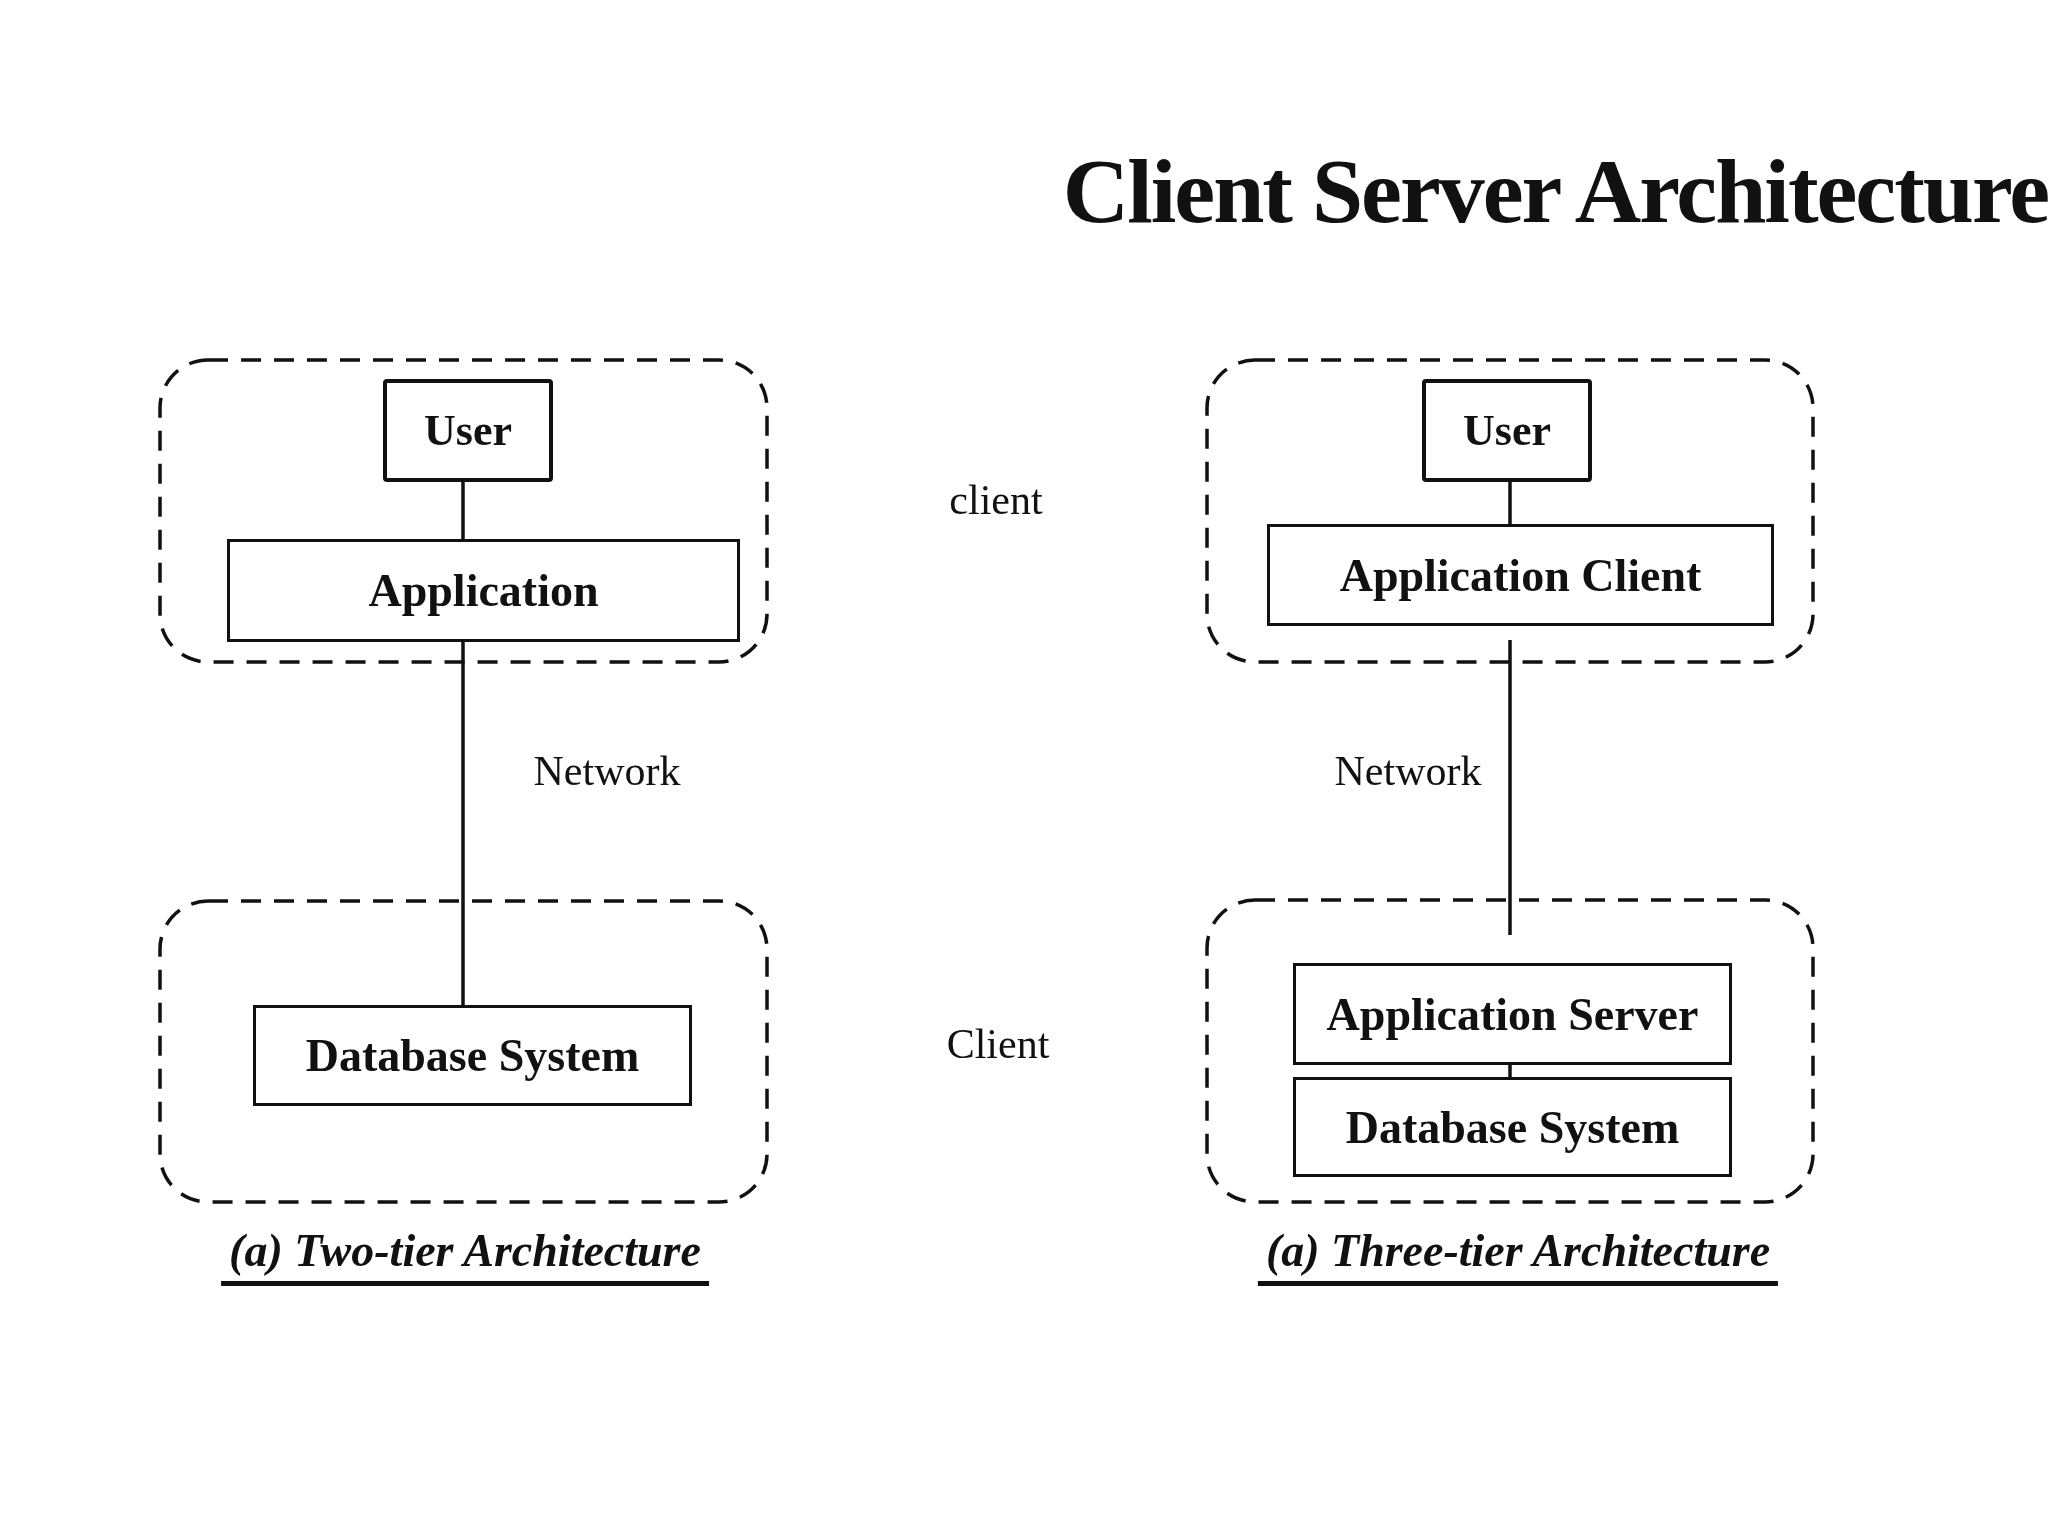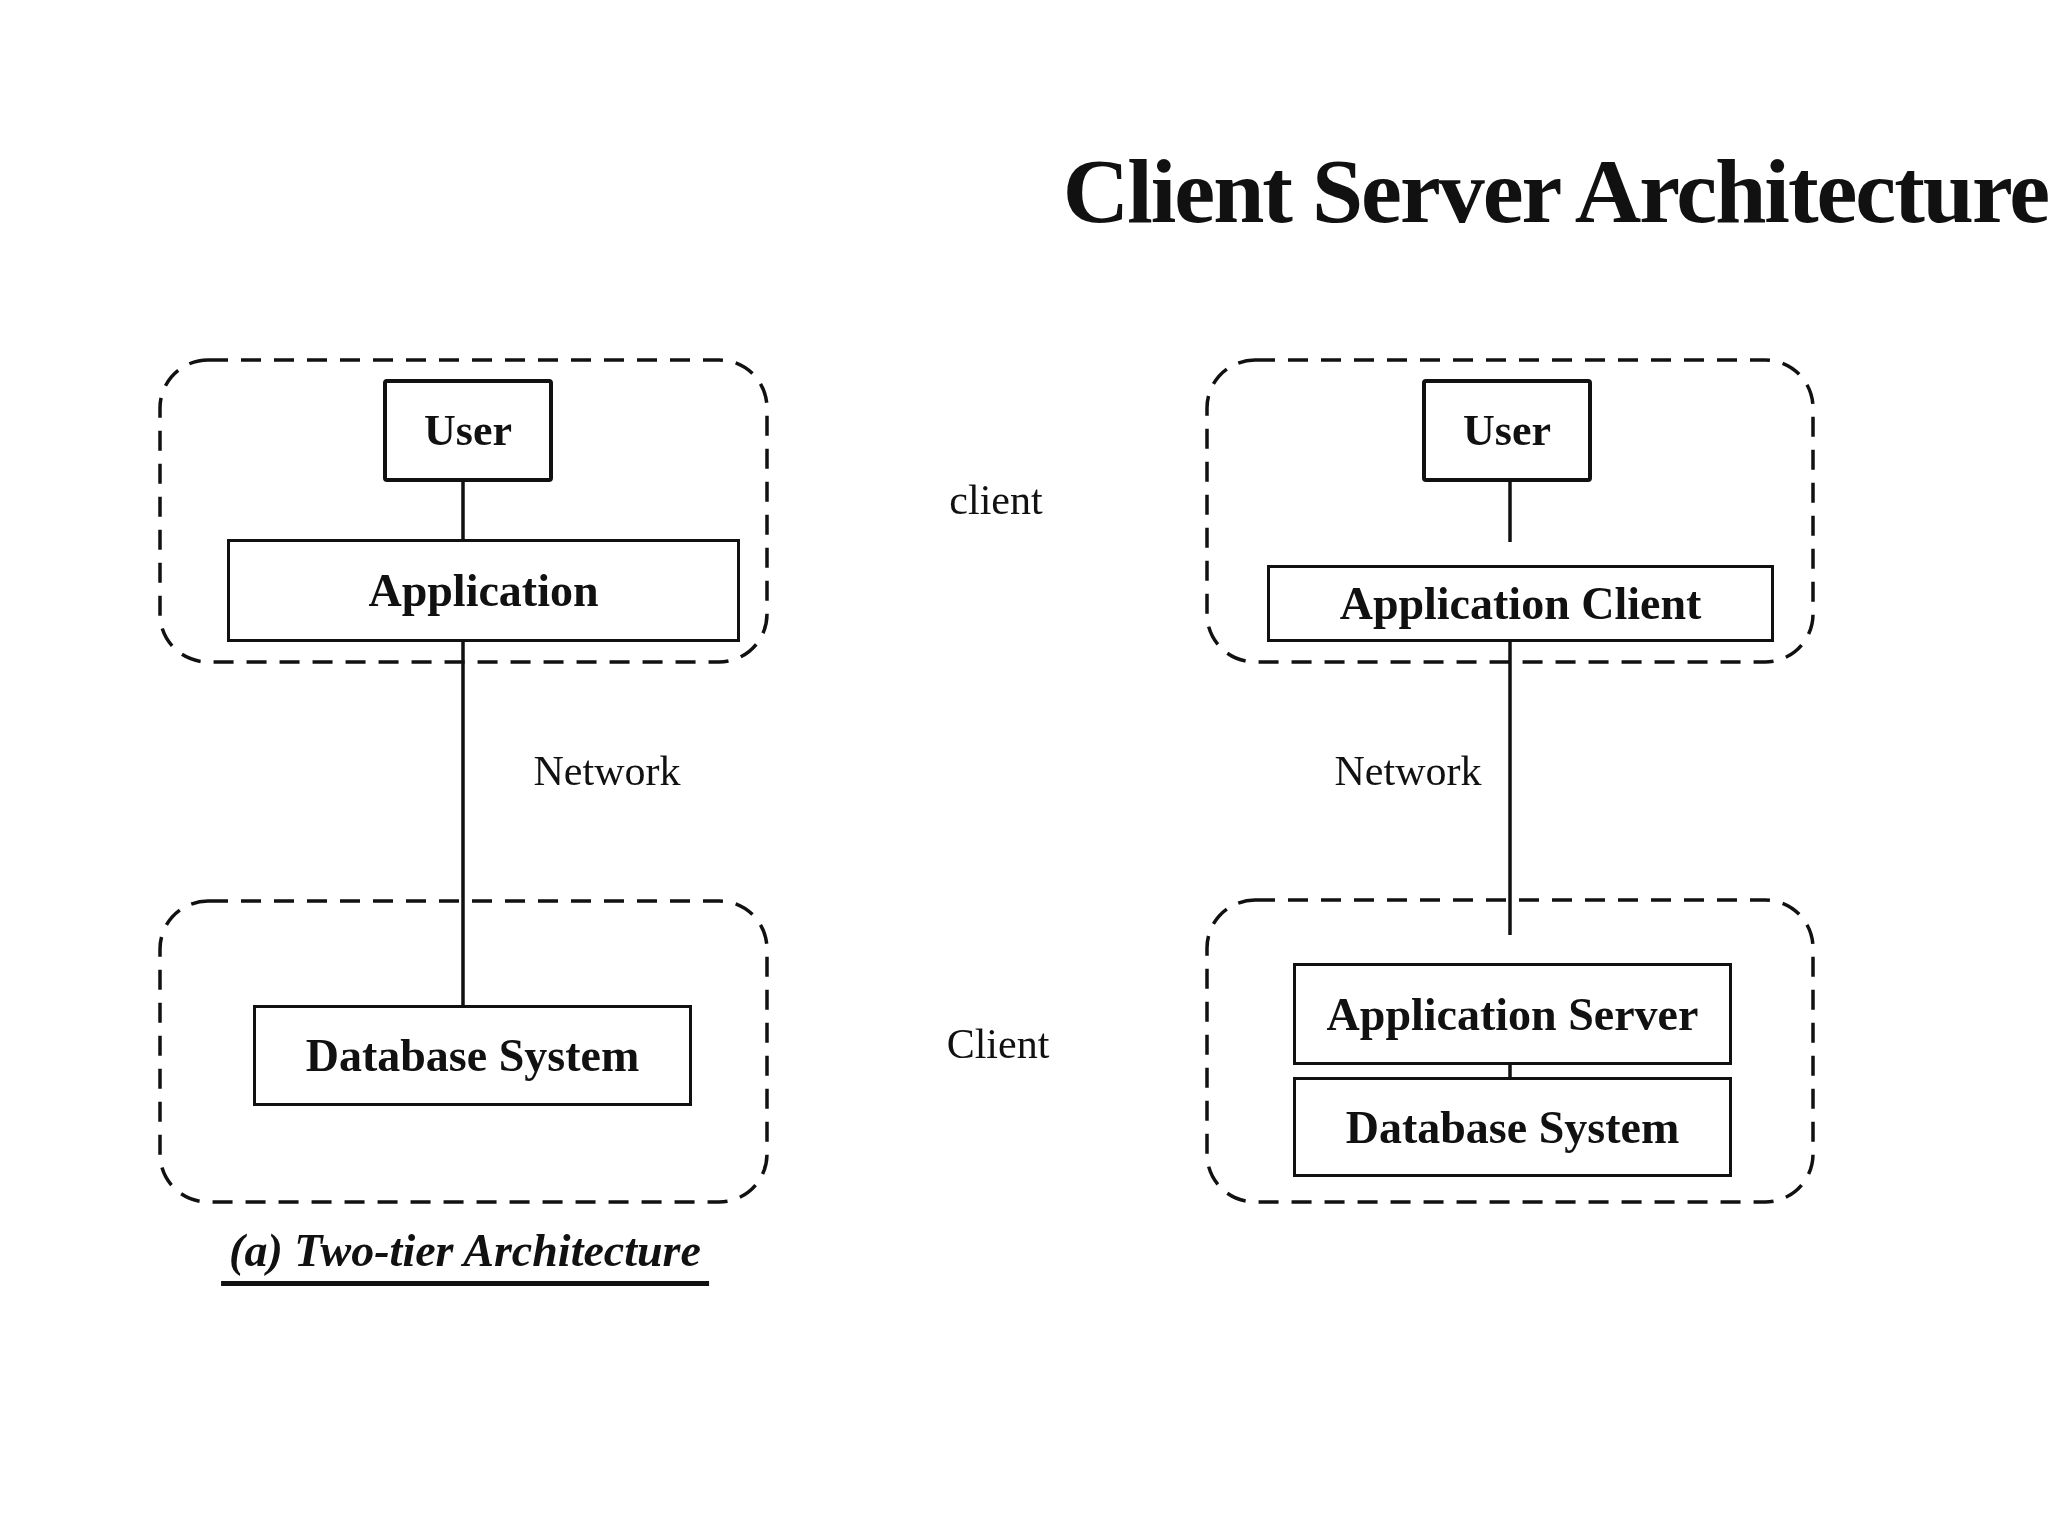--- a/index.html
+++ b/index.html
@@ -107,22 +107,23 @@
   <div class="node rect-node" style="left:253px; top:1005px; width:439px; height:101px;">Database System</div>
 
   <div class="caption" style="left:465px; top:1224px;text-align:right;">(a) Two-tier Architecture</div>
 
   <div class="float-label" style="left:996px; top:500px;">client</div>
 
   <div class="float-label" style="left:998px; top:1044px;">Client</div>
 
   <div class="node user-node" style="left:1422px; top:379px;">User</div>
 
-  <div class="node rect-node" style="left:1267px; top:565px; width:507px; height:77px;">Application Client</div>
+  <div class="node rect-node" style="left:1267px; top:524px; width:507px; height:102px;">Application Client</div>
 
   <div class="float-label" style="left:1408px; top:771px;">Network</div>
 
   <div class="node rect-node" style="left:1293px; top:963px; width:439px; height:102px;">Application Server</div>
 
   <div class="node rect-node" style="left:1293px; top:1077px; width:439px; height:100px;">Database System</div>
 
+  <div class="caption" style="left:1518px; top:1224px;">(a) Three-tier Architecture</div>
 
 </div>
 
 </body></html>

